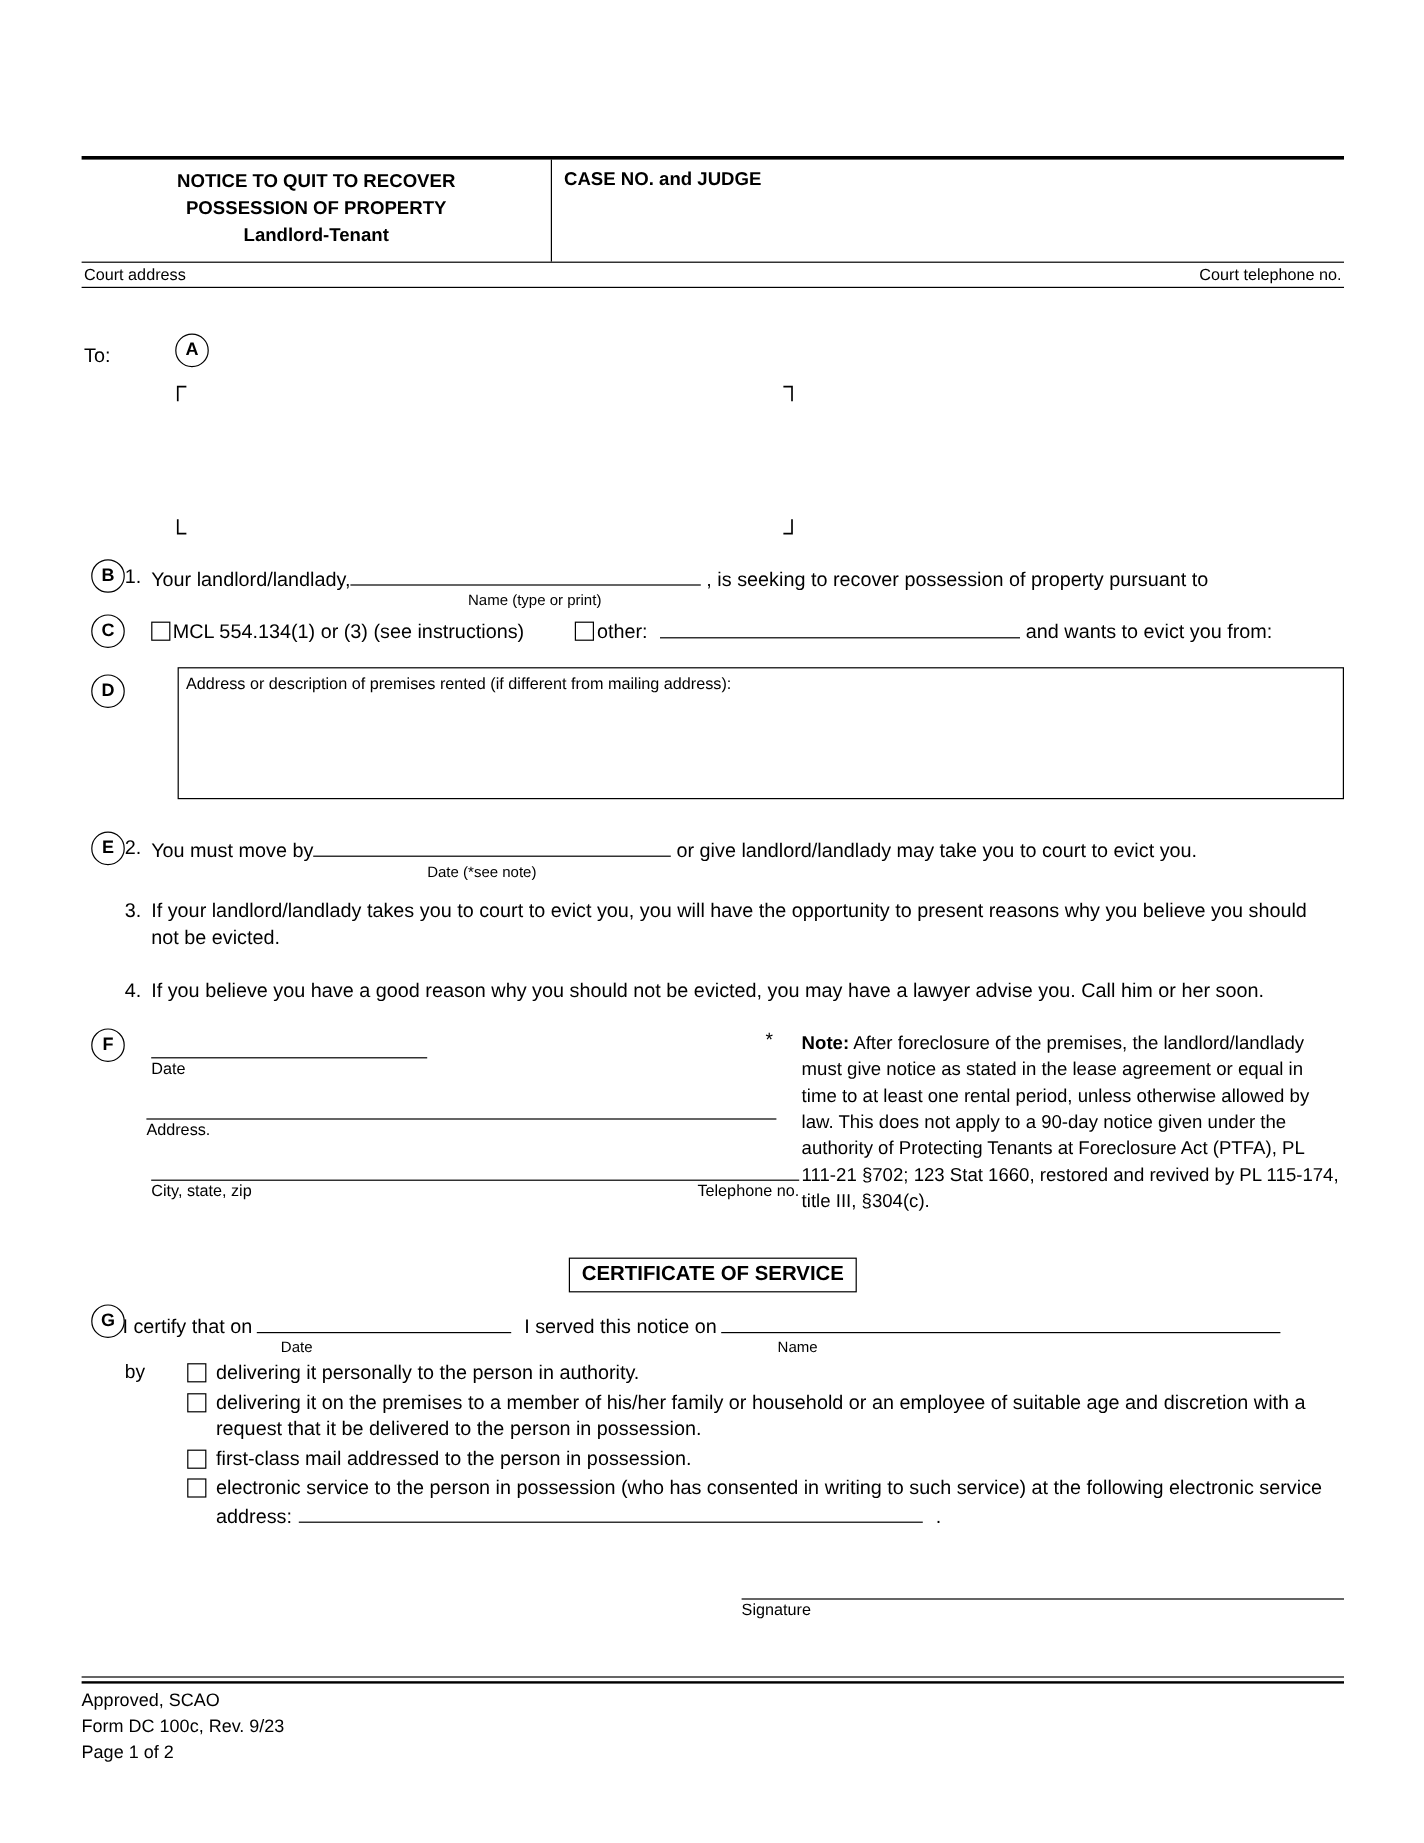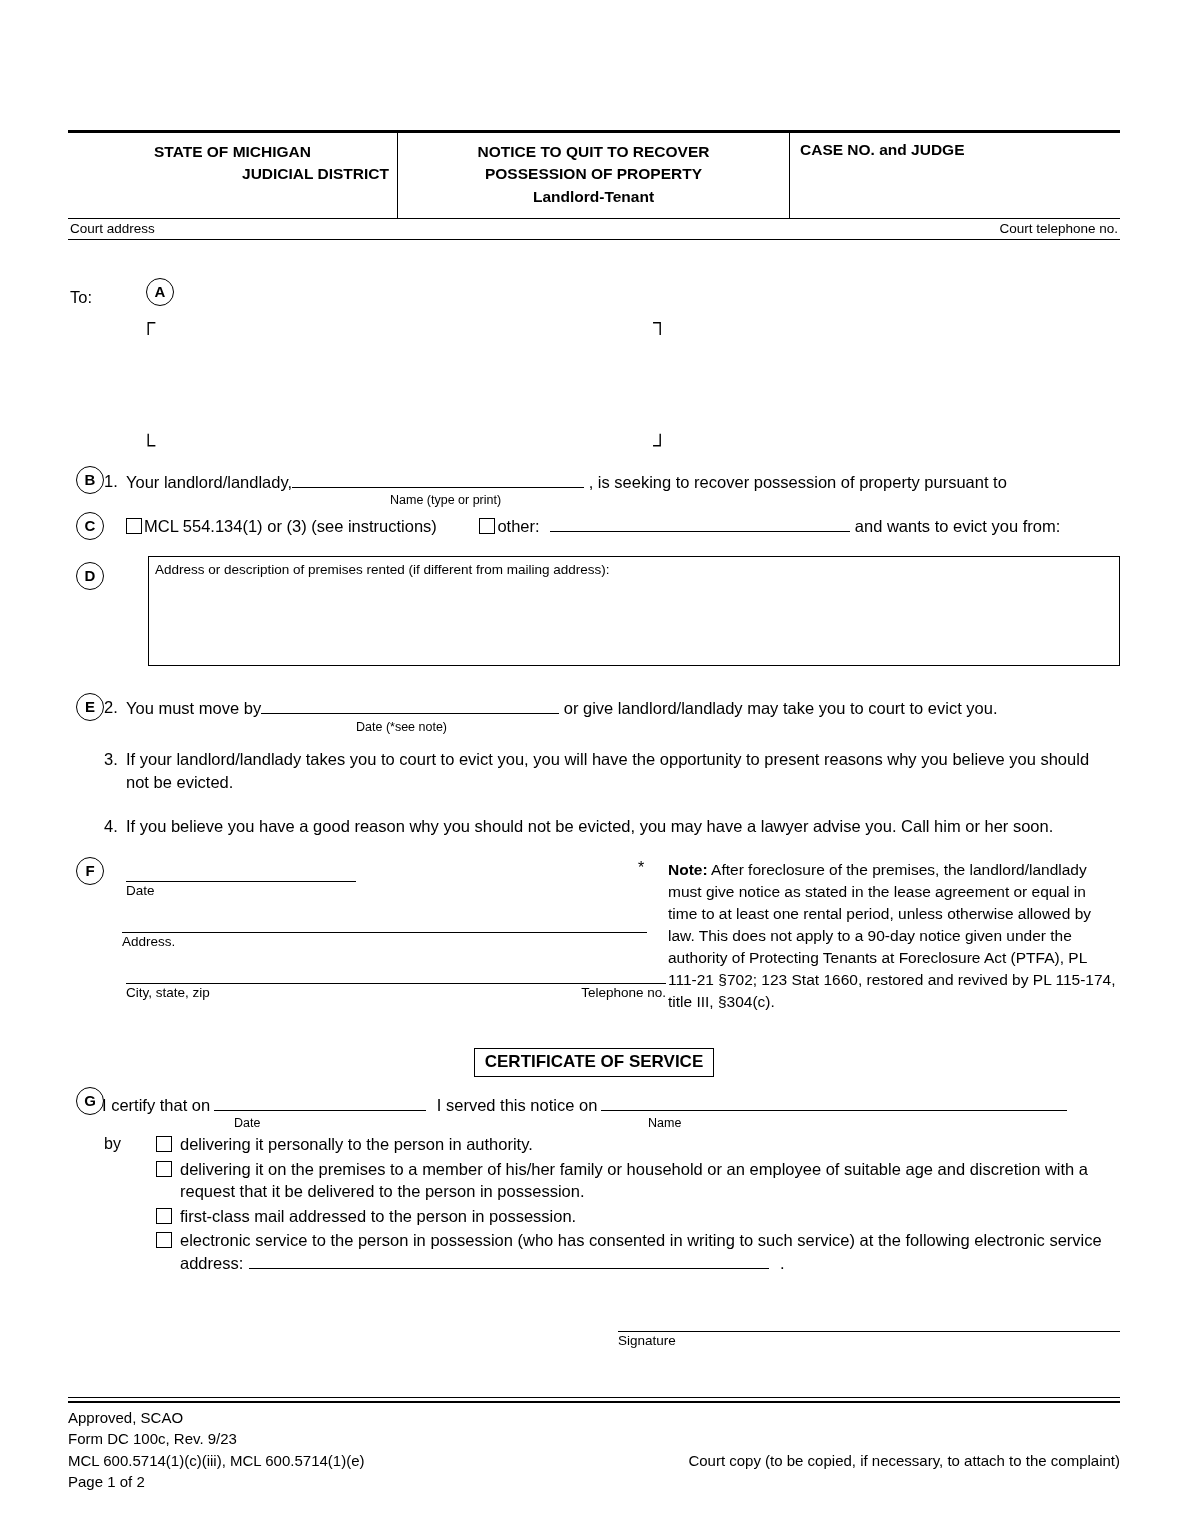--- a/index.html
+++ b/index.html
@@ -224,24 +224,20 @@
     justify-content: space-between;
   }
 </style>
 </head>
 <body>
 
 <div class="page">
   <div class="sheet">
 
     <div class="hdr">
-      <div class="hdr-left">
-        <div>STATE OF MICHIGAN</div>
-        <div class="ln2">JUDICIAL DISTRICT</div>
-      </div>
       <div class="hdr-mid">
         <div>NOTICE TO QUIT TO RECOVER</div>
         <div>POSSESSION OF PROPERTY</div>
         <div>Landlord-Tenant</div>
       </div>
       <div class="hdr-right">
         <div>CASE NO. and JUDGE</div>
       </div>
     </div>
 
@@ -373,19 +369,15 @@
       <div class="sigline"></div>
       <div class="sigcap">Signature</div>
     </div>
 
   </div>
 
   <div class="footer">
     <div class="rule-top"></div>
     <div>Approved, SCAO</div>
     <div>Form DC 100c, Rev. 9/23</div>
-    <div class="footer-row">
-      <span>MCL 600.5714(1)(c)(iii), MCL 600.5714(1)(e)</span>
-      <span>Court copy (to be copied, if necessary, to attach to the complaint)</span>
-    </div>
     <div>Page 1 of 2</div>
   </div>
 </div>
 
 </body></html>

